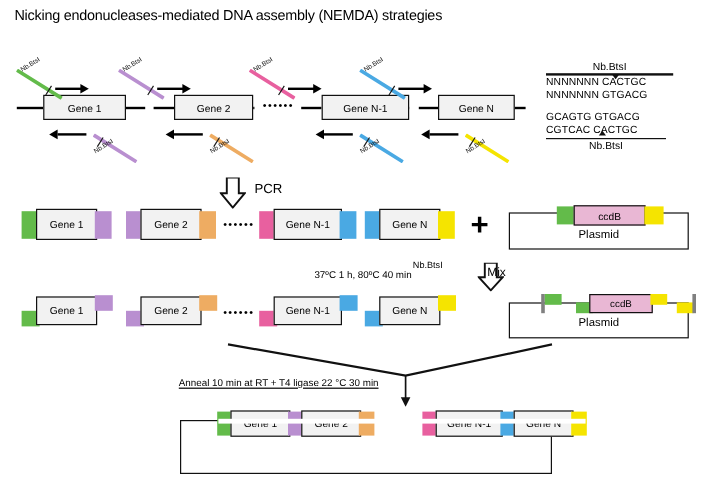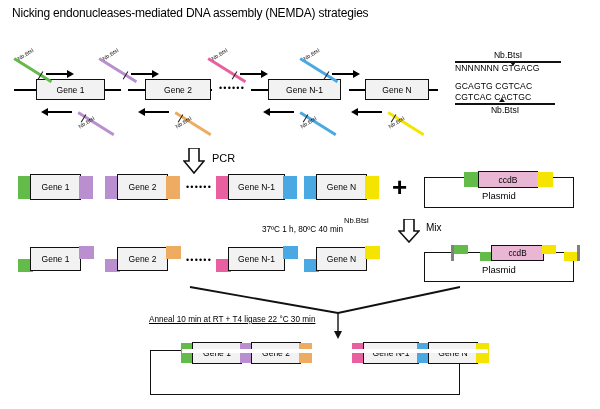--- a/index.html
+++ b/index.html
@@ -132,27 +132,28 @@
     <div class="ptick" style="left:393px;top:69px;transform:rotate(32deg);"></div>
     <div class="plabel" style="left:389px;top:79px;transform:rotate(-32deg);">Nb.BtsI</div>
     <div class="arrowline" style="left:358px;top:66px;width:24px;"></div>
     <div class="arrowhead ah-l" style="left:351px;top:62.8px;"></div>
   </div>
 
   <div class="abs" id="seqpanel">
     <div class="ctr" style="width:106px;">Nb.BtsI</div>
     <div class="rule" style="width:106px;"></div>
     <div style="position:relative;">
-      <div class="seqrow">NNNNNNN GTGACG</div>
+      <div class="seqrow">NNNNNNN CACTGC</div>
       <div class="nickmark nick-dn" style="left:55px;top:-1px;"></div>
     </div>
+    <div class="seqrow">NNNNNNN GTGACG</div>
 
     <div style="height:7px;"></div>
 
-    <div class="seqrow">GCAGTG CGTCAC</div>
+    <div class="seqrow">GCAGTG GTGACG</div>
     <div style="position:relative;">
       <div class="seqrow">CGTCAC CACTGC</div>
       <div class="nickmark nick-up" style="left:44px;top:6px;"></div>
     </div>
     <div class="rule" style="width:100px;"></div>
     <div class="ctr" style="width:100px;">Nb.BtsI</div>
   </div>
 
   <div class="abs blockarrow" style="left:183px;top:148px;">
     <svg width="22" height="26" viewBox="0 0 22 26">
@@ -205,21 +206,21 @@
     </div>
   </div>
 
   <div class="abs lbl" style="left:344px;top:216px;font-size:7.6px;">Nb.BtsI</div>
   <div class="abs lbl" style="left:262px;top:225px;font-size:8.2px;">37ºC  1 h, 80ºC  40 min</div>
   <div class="abs blockarrow" style="left:398px;top:219px;">
     <svg width="22" height="24" viewBox="0 0 22 24">
       <polygon points="6,0 16,0 16,12 21,12 11,23 1,12 6,12" fill="#ffffff" stroke="#111111" stroke-width="1.6"></polygon>
     </svg>
   </div>
-  <div class="abs lbl" style="left:426px;top:222px;font-size:10px;">Mix</div>
+  <div class="abs lbl" style="left:406px;top:222px;font-size:10px;">Mix</div>
 
   <div class="abs" style="left:0;top:244px;width:600px;height:42px;">
 
     <div class="abs tag" style="left:18px;top:15px;width:15px;height:13px;background:#63bb4a;"></div>
     <div class="abs genebox" style="left:30px;top:3px;width:51px;height:24px;">
       <span>Gene 1</span>
     </div>
     <div class="abs tag" style="left:79px;top:2px;width:15px;height:13px;background:#b98fd0;"></div>
 
     <div class="abs tag" style="left:105px;top:15px;width:15px;height:13px;background:#b98fd0;"></div>

